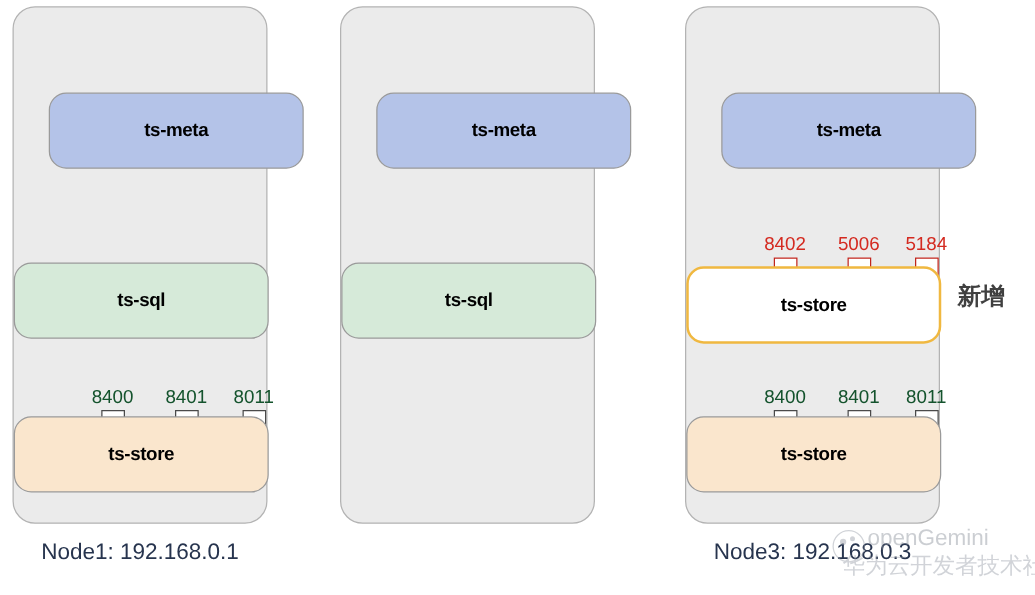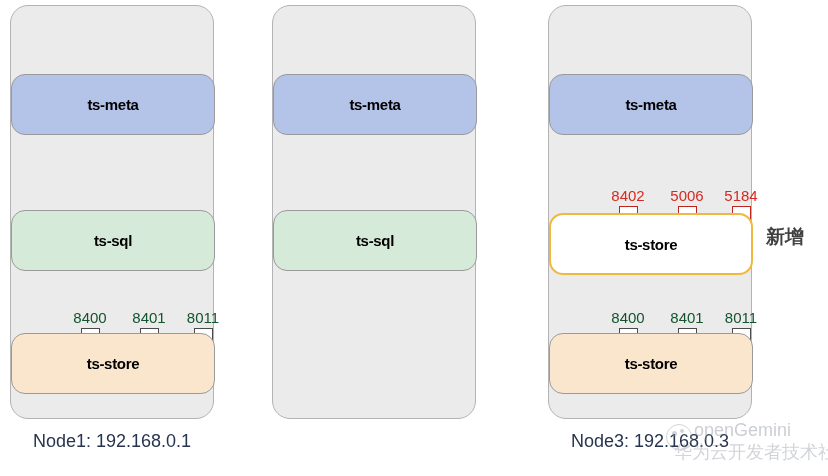--- a/index.html
+++ b/index.html
@@ -47,21 +47,21 @@
     border-radius: 14px;
     border: 1px solid #9a9a9a;
     display: flex;
     align-items: center;
     justify-content: center;
     font-weight: bold;
     font-size: 15px;
     color: #000000;
     letter-spacing: -0.3px;
   }
-  .svc-meta  { background: #b4c3e8; top: 68px; }
+  .svc-meta  { background: #b4c3e8; top: 68px; margin-left: 28px; }
   .svc-sql   { background: #d6ead9; top: 204px; }
   .svc-store { background: #fae6cd; top: 327px; }
 
   .svc-store-new {
     background: #ffffff;
     border: 2px solid #f0b840;
     top: 207px;
     height: 62px;
   }
 

